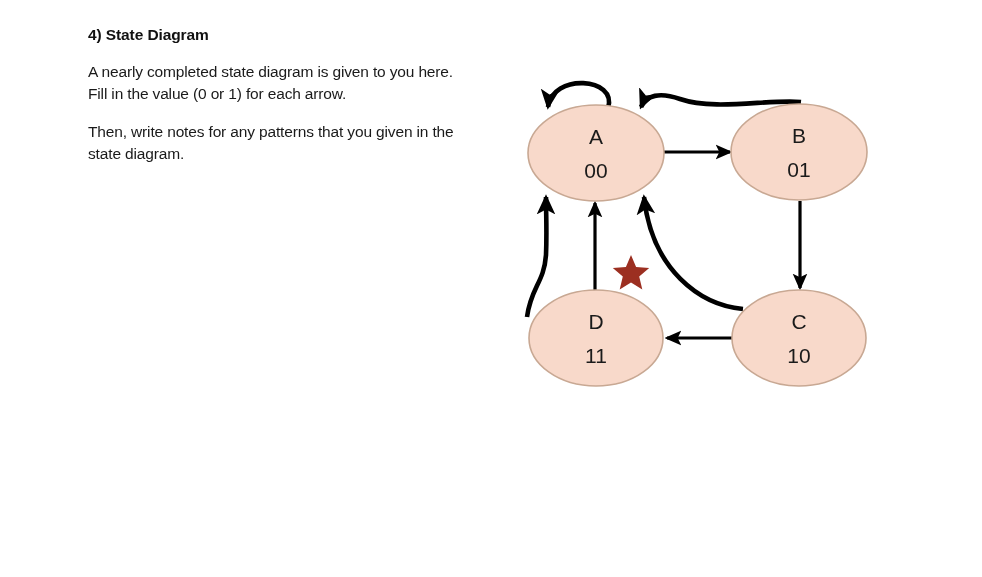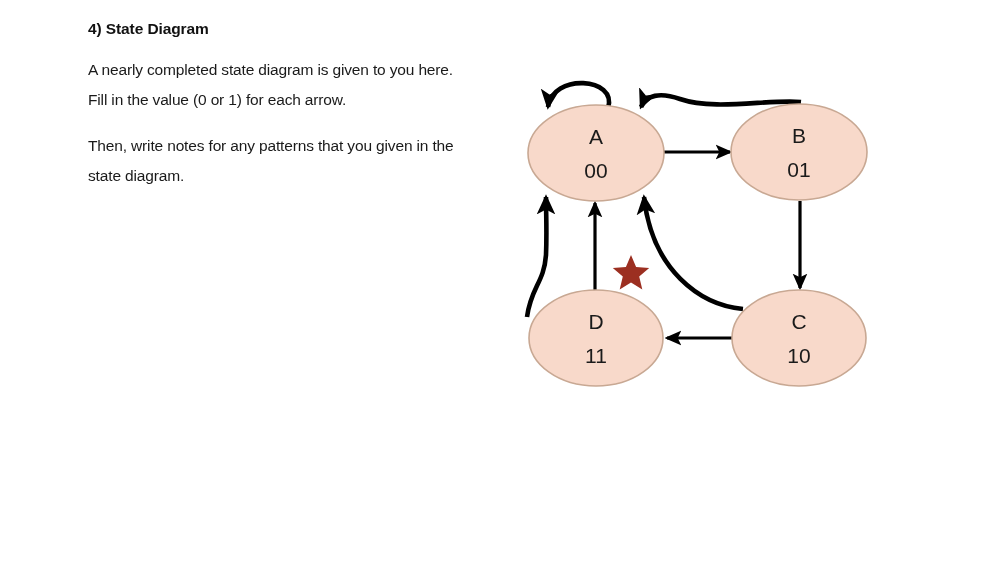--- a/index.html
+++ b/index.html
@@ -29,27 +29,27 @@
     left: 88px;
     top: 14px;
     width: 386px;
   }
 
   #heading {
     font-size: 15.5px;
     font-weight: bold;
     letter-spacing: -0.1px;
     line-height: 1.3;
-    margin: 5px 0 16px 0;
+    margin: 11px 0 16px 0;
     color: #111111;
   }
 
   .body-para {
     font-size: 15.5px;
-    line-height: 30px;
+    line-height: 22px;
     margin: 1px 0 16px 0;
     color: #1a1a1a;
     letter-spacing: -0.15px;
   }
 
   
   #diagram-area {
     position: absolute;
     left: 500px;
     top: 55px;

